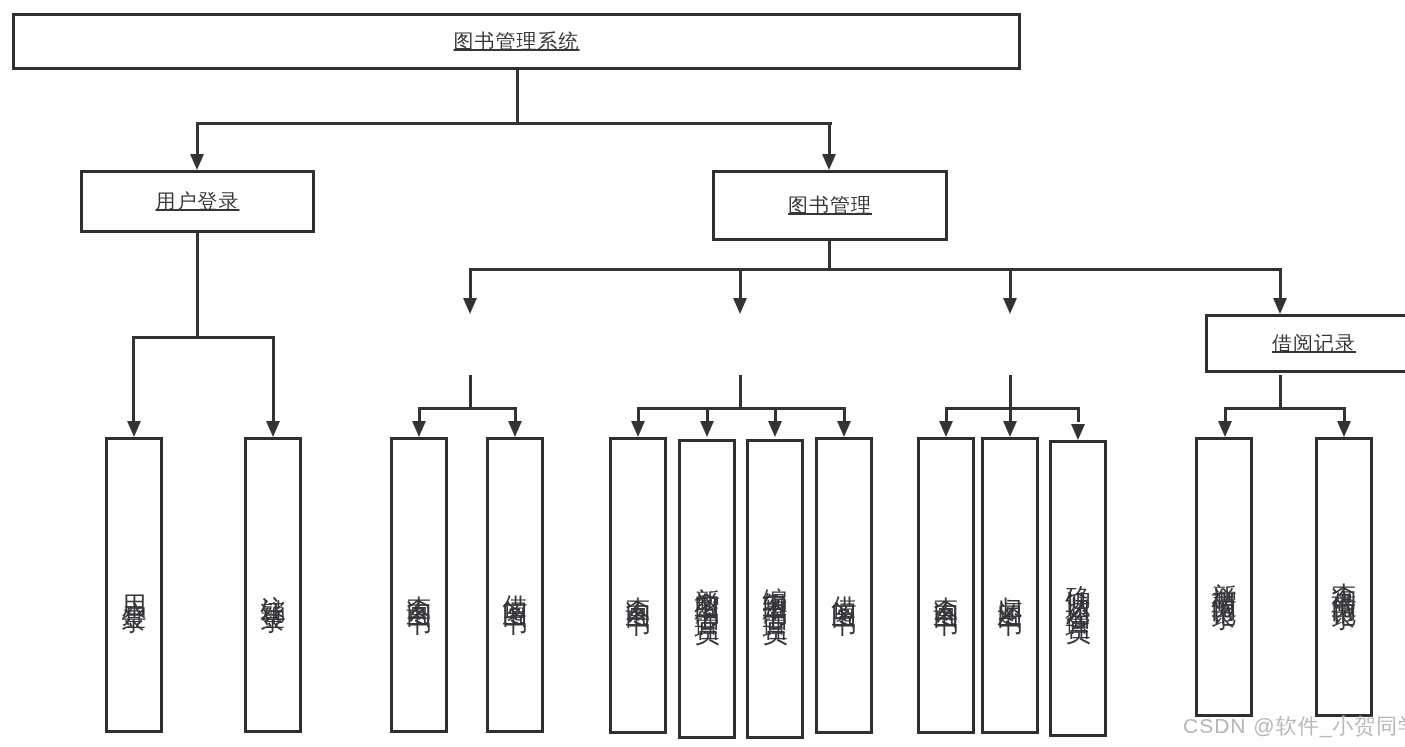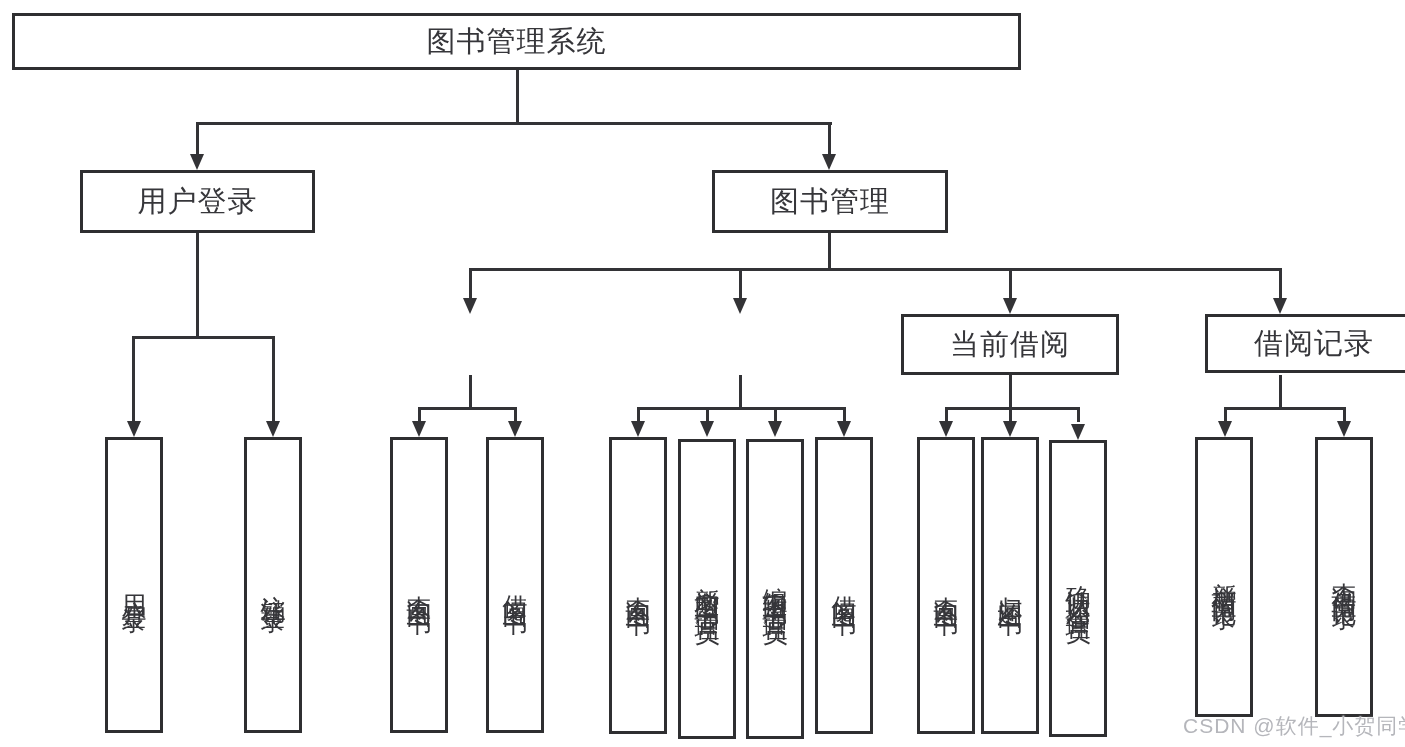--- a/index.html
+++ b/index.html
@@ -14,21 +14,21 @@
     position:absolute;
     box-sizing:border-box;
     background:#ffffff;
     border:3px solid #2f2f31;
     display:flex;
     align-items:center;
     justify-content:center;
     color:#36363a;
     z-index:2;
   }
-  .box.h{font-size:29px;letter-spacing:1px;}
+  .box.h{font-size:20px;letter-spacing:1px;text-decoration:underline;}
   .box.v{
     writing-mode:vertical-rl;
     text-orientation:mixed;
     font-size:25px;
     letter-spacing:5px;
     line-height:1;
   }
   .lv{position:absolute;width:3px;background:#333336;z-index:1;}
   .lh{position:absolute;height:3px;background:#333336;z-index:1;}
   .ah{
@@ -60,21 +60,21 @@
   <div class="lv" style="left:516px;top:70px;height:54px"></div>
   <div class="lh" style="left:196px;top:122px;width:636px"></div>
   <div class="lv" style="left:196px;top:122px;height:34px"></div>
   <div class="ah" style="left:190px;top:154px"></div>
   <div class="lv" style="left:828px;top:122px;height:34px"></div>
   <div class="ah" style="left:822px;top:154px"></div>
 
   <div class="box h" style="left:80px;top:170px;width:235px;height:63px">
     <span>用户登录</span>
   </div>
-  <div class="box h" style="left:712px;top:170px;width:236px;height:63px">
+  <div class="box h" style="left:712px;top:170px;width:236px;height:71px">
     <span>图书管理</span>
   </div>
 
   <div class="lv" style="left:196px;top:233px;height:103px"></div>
   <div class="lh" style="left:132px;top:336px;width:143px"></div>
   <div class="lv" style="left:132px;top:336px;height:85px"></div>
   <div class="ah" style="left:127px;top:421px"></div>
   <div class="lv" style="left:272px;top:336px;height:85px"></div>
   <div class="ah" style="left:266px;top:421px"></div>
 
@@ -82,23 +82,20 @@
   <div class="lh" style="left:469px;top:268px;width:813px"></div>
   <div class="lv" style="left:469px;top:268px;height:31px"></div>
   <div class="ah" style="left:463px;top:298px"></div>
   <div class="lv" style="left:739px;top:268px;height:31px"></div>
   <div class="ah" style="left:733px;top:298px"></div>
   <div class="lv" style="left:1009px;top:268px;height:31px"></div>
   <div class="ah" style="left:1003px;top:298px"></div>
   <div class="lv" style="left:1279px;top:268px;height:31px"></div>
   <div class="ah" style="left:1273px;top:298px"></div>
 
-  <div class="box h" style="left:901px;top:314px;width:218px;height:61px">
-    <span>当前借阅</span>
-  </div>
   <div class="box h" style="left:1205px;top:314px;width:218px;height:59px">
     <span>借阅记录</span>
   </div>
 
   <div class="lv" style="left:469px;top:375px;height:33px"></div>
   <div class="lh" style="left:418px;top:407px;width:99px"></div>
   <div class="lv" style="left:418px;top:407px;height:15px"></div>
   <div class="ah" style="left:412px;top:421px"></div>
   <div class="lv" style="left:514px;top:407px;height:15px"></div>
   <div class="ah" style="left:508px;top:421px"></div>

